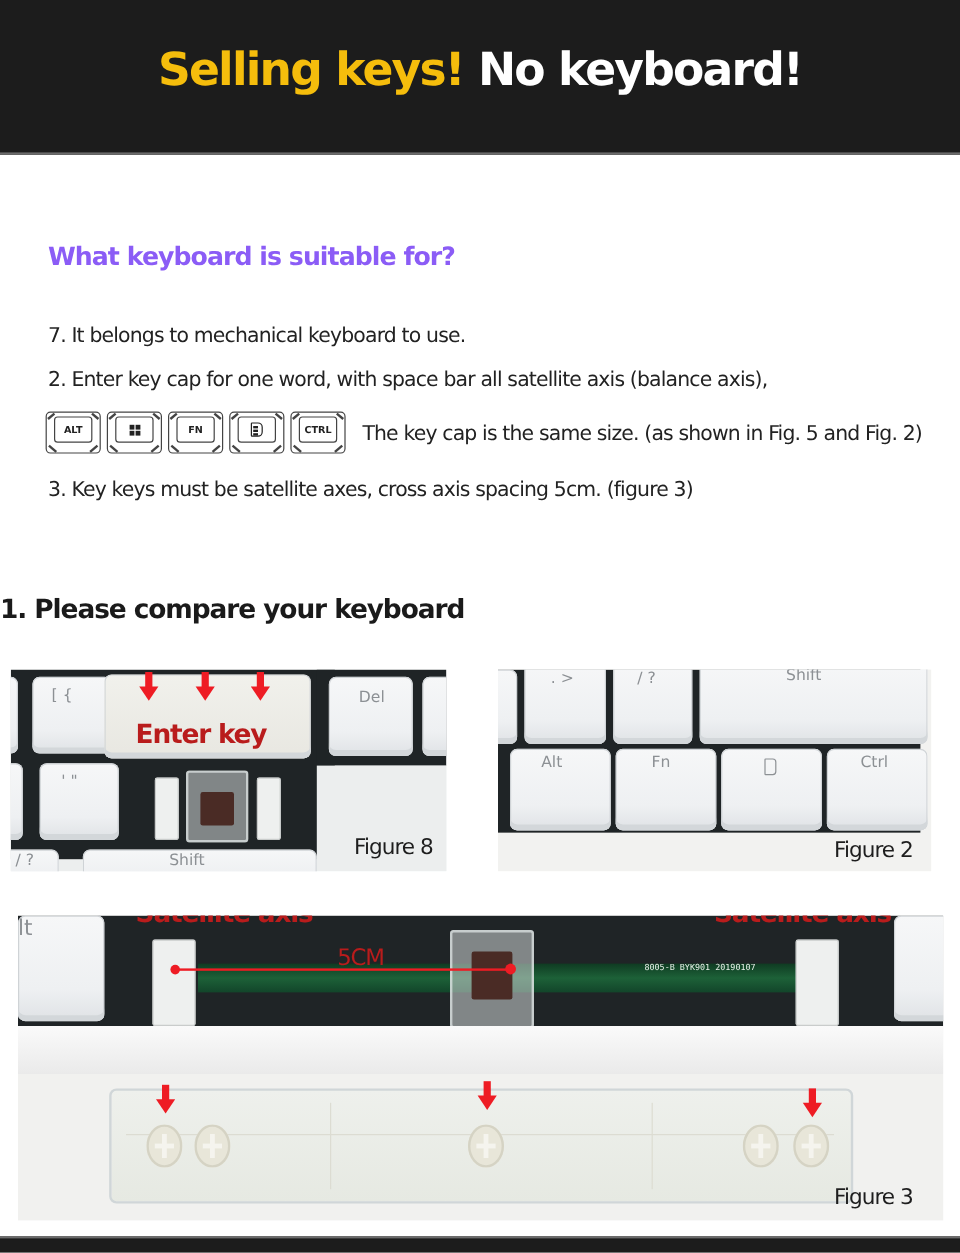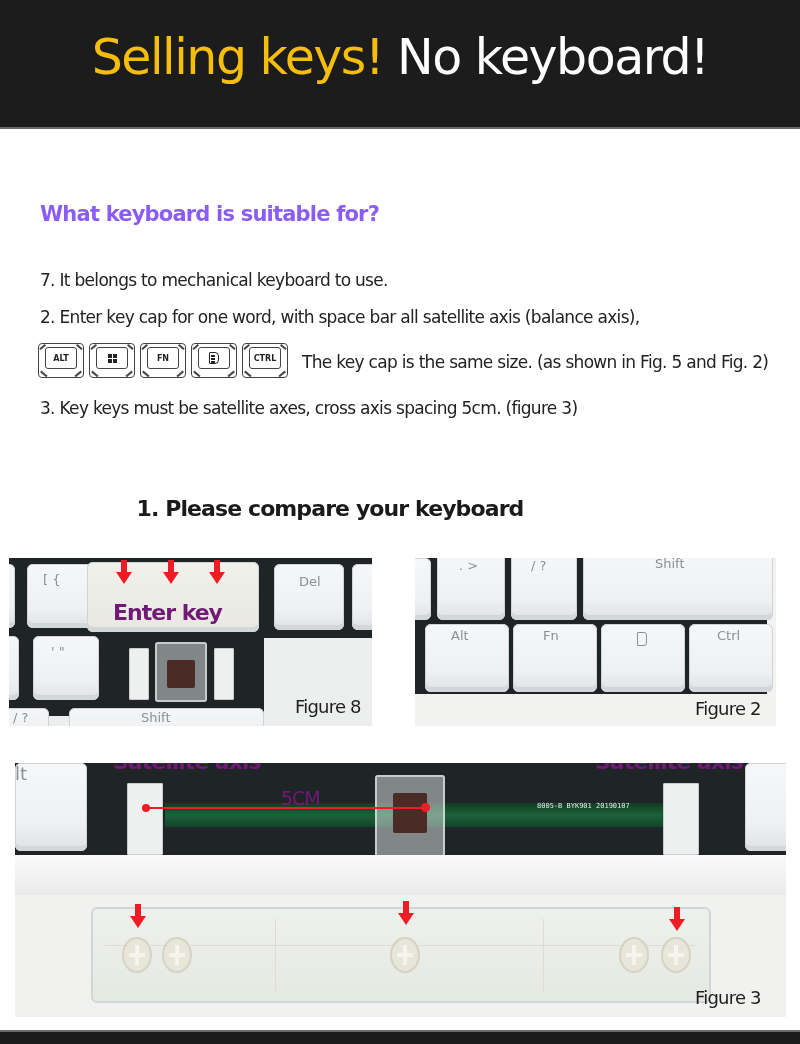--- a/index.html
+++ b/index.html
@@ -1,20 +1,20 @@
 <!DOCTYPE html>
 <html><head>
 <meta charset="utf-8">
 <style>
   * { box-sizing: border-box; margin: 0; padding: 0; }
   html, body { width: 800px; height: 1044px; background: #ffffff; overflow: hidden; }
   body { position: relative; font-family: "Liberation Sans", "DejaVu Sans", sans-serif; color: #1a1a1a; }
 
   .header { position: absolute; left: 0; top: 0; width: 800px; height: 129px; background: #1c1c1c; border-bottom: 2px solid #6b6b6b; display: flex; align-items: center; justify-content: center; }
-  .header-title { font-family: "DejaVu Sans", sans-serif; font-weight: normal; font-size: 49px; letter-spacing: -1.5px; margin-top: -12px; }
+  .header-title { font-family: "DejaVu Sans", sans-serif; font-weight: bold; font-size: 38px; letter-spacing: -1.5px; margin-top: -12px; }
   .header-title .hl { color: #f5bd0c; }
   .header-title .wh { color: #ffffff; }
 
   .section-q { position: absolute; left: 40px; top: 202px; font-family: "DejaVu Sans", sans-serif; font-weight: bold; font-size: 21px; letter-spacing: -0.8px; color: #8b5cf6; }
   .line { position: absolute; font-family: "DejaVu Sans", sans-serif; font-size: 17px; letter-spacing: -0.7px; color: #222; white-space: nowrap; }
   .l1 { left: 40px; top: 270px; }
   .l2 { left: 40px; top: 307px; }
   .l3 { left: 302px; top: 352px; }
   .l4 { left: 40px; top: 398px; }
 
@@ -25,38 +25,38 @@
   .kc .d1 { left: 1px; transform: rotate(40deg); }
   .kc .d2 { right: 1px; transform: rotate(-40deg); }
   .kc .dt1, .kc .dt2 { position: absolute; width: 7px; height: 1.5px; background: #444; top: 2px; }
   .kc .dt1 { left: 0; transform: rotate(-40deg); }
   .kc .dt2 { right: 0; transform: rotate(40deg); }
   .winicon { display: grid; grid-template-columns: 4px 4px; gap: 1px; }
   .winicon span { width: 4px; height: 4px; background: #222; }
   .menuicon { width: 10px; height: 12px; border: 1.5px solid #222; border-radius: 1px 4px 4px 1px; position: relative; }
   .menuicon::before { content: ""; position: absolute; left: 1px; top: 2px; width: 4px; height: 1.5px; background: #222; box-shadow: 0 3px 0 #222, 0 6px 0 #222; }
 
-  .compare-title { position: absolute; left: 0; width: 660px; top: 496px; text-align: center; font-family: "DejaVu Sans", sans-serif; font-weight: bold; font-size: 22px; letter-spacing: -0.9px; color: #1a1a1a; }
+  .compare-title { position: absolute; left: 0; width: 660px; top: 496px; text-align: left; font-family: "DejaVu Sans", sans-serif; font-weight: bold; font-size: 22px; letter-spacing: -0.9px; color: #1a1a1a; }
 
   
   .fig { position: absolute; overflow: hidden; }
   .fig1 { left: 9px; top: 558px; width: 363px; height: 168px; background: #eceeee; }
   .fig2 { left: 415px; top: 558px; width: 361px; height: 168px; background: #f2f2f0; }
   .fig3 { left: 15px; top: 763px; width: 771px; height: 254px; background: #f1f1ef; }
 
   .black { position: absolute; background: #1f2426; }
   .key { position: absolute; background: linear-gradient(180deg, #f6f7f8 0%, #eef0f2 70%, #dfe2e5 100%); border-radius: 6px; box-shadow: inset 0 -5px 0 #d3d7da, inset 0 0 0 1px #cfd3d6; }
   .legend { position: absolute; color: #8c9094; font-family: "DejaVu Sans", sans-serif; font-size: 13px; }
   .figlabel { position: absolute; font-family: "DejaVu Sans", sans-serif; font-size: 18px; letter-spacing: -0.8px; color: #1e1e1e; }
 
   .arrow { position: absolute; width: 10px; height: 24px; }
   .arrow::before { content: ""; position: absolute; left: 2px; top: 0; width: 6px; height: 14px; background: #ee1c24; }
   .arrow::after { content: ""; position: absolute; left: -3px; top: 12px; border-left: 8px solid transparent; border-right: 8px solid transparent; border-top: 12px solid #ee1c24; }
 
-  .redtext { position: absolute; color: #701a75; font-family: "DejaVu Sans", sans-serif; font-weight: bold; letter-spacing: -1px; }
+  .redtext { position: absolute; color: #b91c1c; font-family: "DejaVu Sans", sans-serif; font-weight: bold; letter-spacing: -1px; }
 
   .stab { position: absolute; background: #eef0ef; border-radius: 2px; box-shadow: inset 0 0 0 1px #c9cccb; }
   .switch { position: absolute; border-radius: 3px; background: rgba(210,215,215,0.55); box-shadow: inset 0 0 0 2px rgba(230,235,235,0.7); }
   .stem { position: absolute; background: #4a2b25; border-radius: 2px; }
 
   .pcb { position: absolute; background: linear-gradient(180deg, #0f3b22, #1d6138 50%, #12452a); }
   .pcbtext { position: absolute; font-size: 7px; color: #e8efe9; font-family: "DejaVu Sans Mono", monospace; letter-spacing: 0; }
 
   .spacecap { position: absolute; border: 2px solid #d0d6d8; border-radius: 6px; background: linear-gradient(180deg,#eef0ec,#e6e9e2); }
   .mount { position: absolute; width: 30px; height: 36px; border-radius: 50%; background: #e8e6d9; box-shadow: inset 0 0 0 2px #d5d3c4; }

